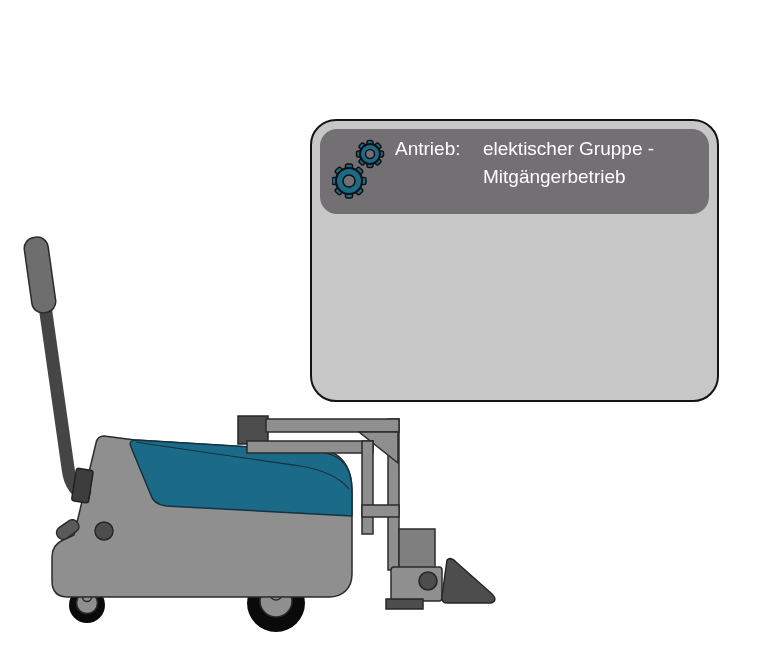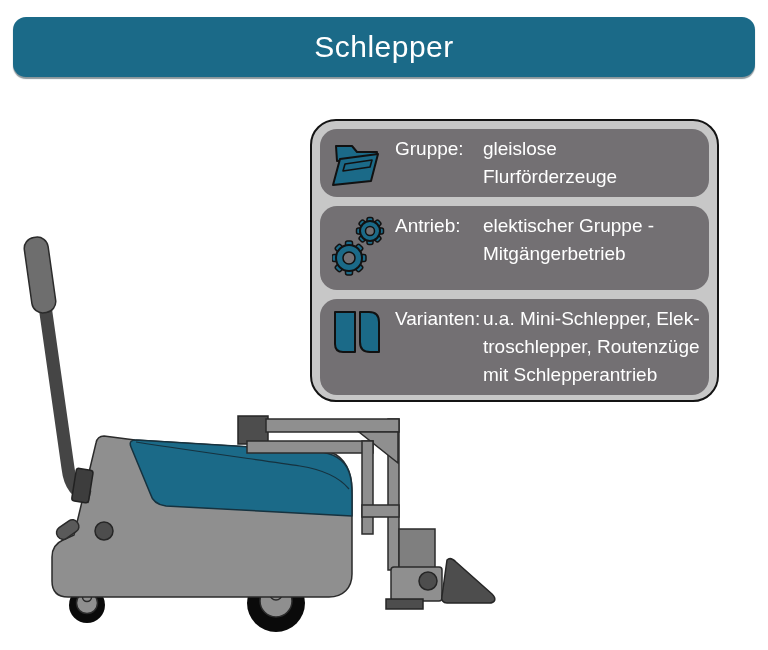--- a/index.html
+++ b/index.html
@@ -31,23 +31,20 @@
   .row-label,.row-value{font-size:19px;line-height:28px;font-weight:400;}
   .row-value{white-space:pre-line;}
   
   .vehicle-svg{position:absolute;left:0;top:0;z-index:1;}
 </style>
 </head>
 <body>
 
 <div class="canvas">
 
-  <div class="title-bar">
-    <span>Schlepper</span>
-  </div>
 
   <svg class="vehicle-svg" width="768" height="650" viewBox="0 0 768 650" aria-hidden="true">
 
     <g>
       <circle cx="87" cy="605" r="18" fill="#0a0a0a"></circle>
       <circle cx="87" cy="603" r="10.5" fill="#8f8f8f" stroke="#2b2b2b" stroke-width="1.5"></circle>
       <circle cx="87" cy="597" r="4.5" fill="#8f8f8f" stroke="#2b2b2b" stroke-width="1.5"></circle>
     </g>
     <g>
       <circle cx="276" cy="603" r="29" fill="#0a0a0a"></circle>
@@ -86,34 +83,20 @@
       <rect x="391" y="567" width="51" height="34" rx="3" fill="#8f8f8f"></rect>
       <circle cx="428" cy="581" r="9" fill="#4d4d4d" stroke="#262626"></circle>
       <rect x="386" y="599" width="37" height="10" fill="#4d4d4d" stroke="#262626"></rect>
     </g>
     <path d="M447,560 C450,557 453,559 456,562 L492,594 C497,599 495,603 489,603
              L447,603 C443,603 441,600 442,596 Z" fill="#4d4d4d" stroke="#262626" stroke-width="1.5" stroke-linejoin="round"></path>
   </svg>
 
   <div class="info-panel">
 
-    <div class="info-row row-0">
-      <div class="icon-cell">
-        <svg width="50" height="50" viewBox="0 0 50 50">
-          <g fill="#1b6a88" stroke="#111111" stroke-width="2" stroke-linejoin="round">
-            <path d="M4,9 L20,9 L25,15 L45,15 L44,22 L5,24 Z"></path>
-            <path d="M8,22 L46,17 L39,44 L1,48 Z"></path>
-            <path d="M13,27 L40,23 L38,30 L11,34 Z" fill="none" stroke-width="1.6"></path>
-          </g>
-        </svg>
-      </div>
-      <div class="row-label">Gruppe:</div>
-      <div class="row-value">gleislose
-Flurförderzeuge</div>
-    </div>
 
     <div class="info-row row-1">
       <div class="icon-cell">
         <svg width="54" height="66" viewBox="0 0 54 66">
           <g fill="#1b6a88" stroke="#111111" stroke-width="1.5">
             <g>
               <rect x="24.5" y="14" width="27" height="6" rx="2"></rect>
               <rect x="24.5" y="14" width="27" height="6" rx="2" transform="rotate(45 38 17)"></rect>
               <rect x="24.5" y="14" width="27" height="6" rx="2" transform="rotate(90 38 17)"></rect>
               <rect x="24.5" y="14" width="27" height="6" rx="2" transform="rotate(135 38 17)"></rect>
@@ -129,29 +112,15 @@
               <circle cx="17" cy="44" r="6" fill="#737073"></circle>
             </g>
           </g>
         </svg>
       </div>
       <div class="row-label">Antrieb:</div>
       <div class="row-value">elektischer Gruppe -
 Mitgängerbetrieb</div>
     </div>
 
-    <div class="info-row row-2">
-      <div class="icon-cell">
-        <svg width="50" height="50" viewBox="0 0 50 50">
-          <g fill="#1b6a88" stroke="#111111" stroke-width="2" stroke-linejoin="round">
-            <path d="M3,5 H23 V45 H11 Q3,45 3,37 Z"></path>
-            <path d="M28,5 H37 Q47,5 47,15 V45 H38 Q28,45 28,35 Z"></path>
-          </g>
-        </svg>
-      </div>
-      <div class="row-label">Varianten:</div>
-      <div class="row-value">u.a. Mini-Schlepper, Elek-
-troschlepper, Routenzüge
-mit Schlepperantrieb</div>
-    </div>
 
   </div>
 </div>
 
 </body></html>

